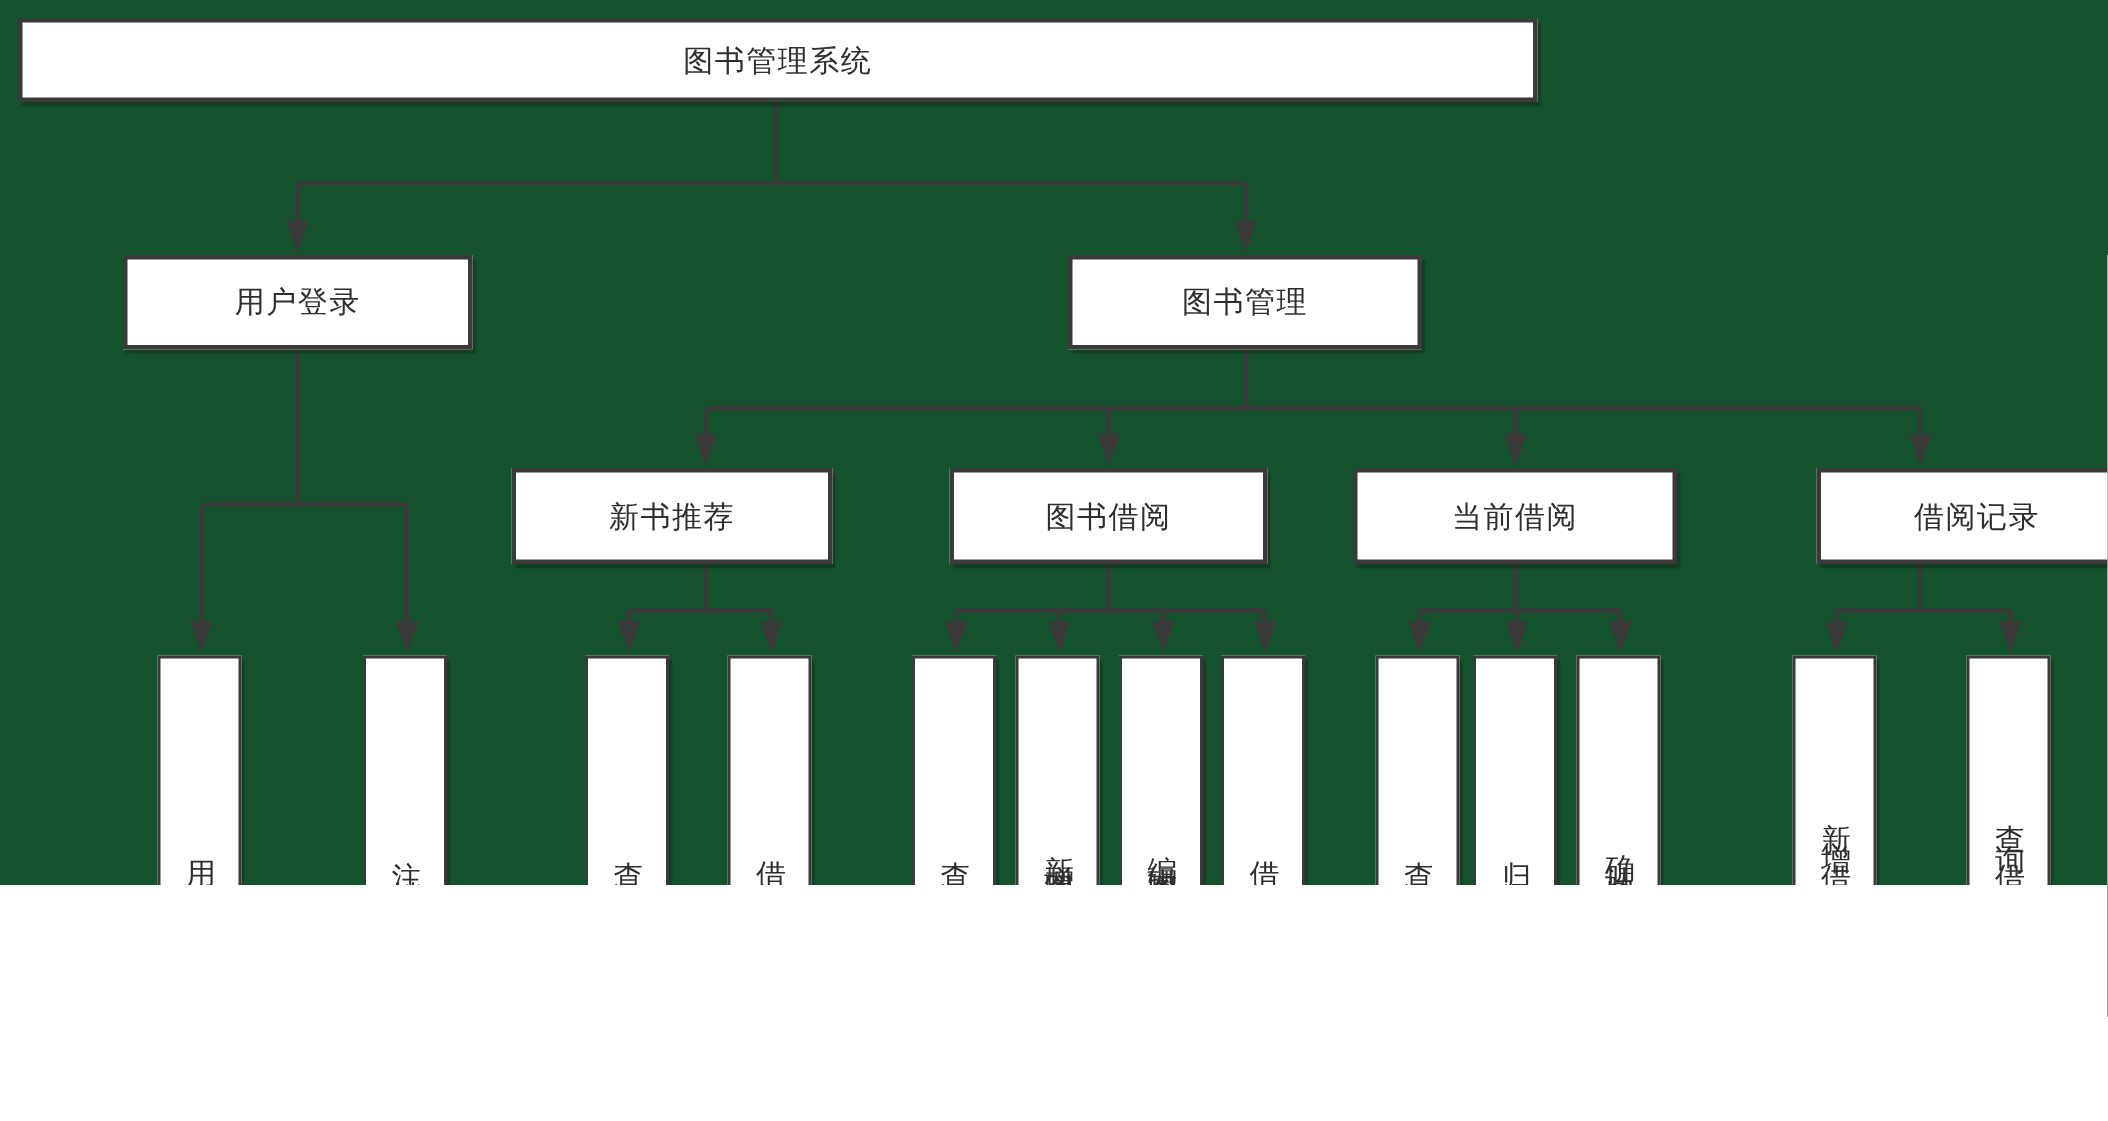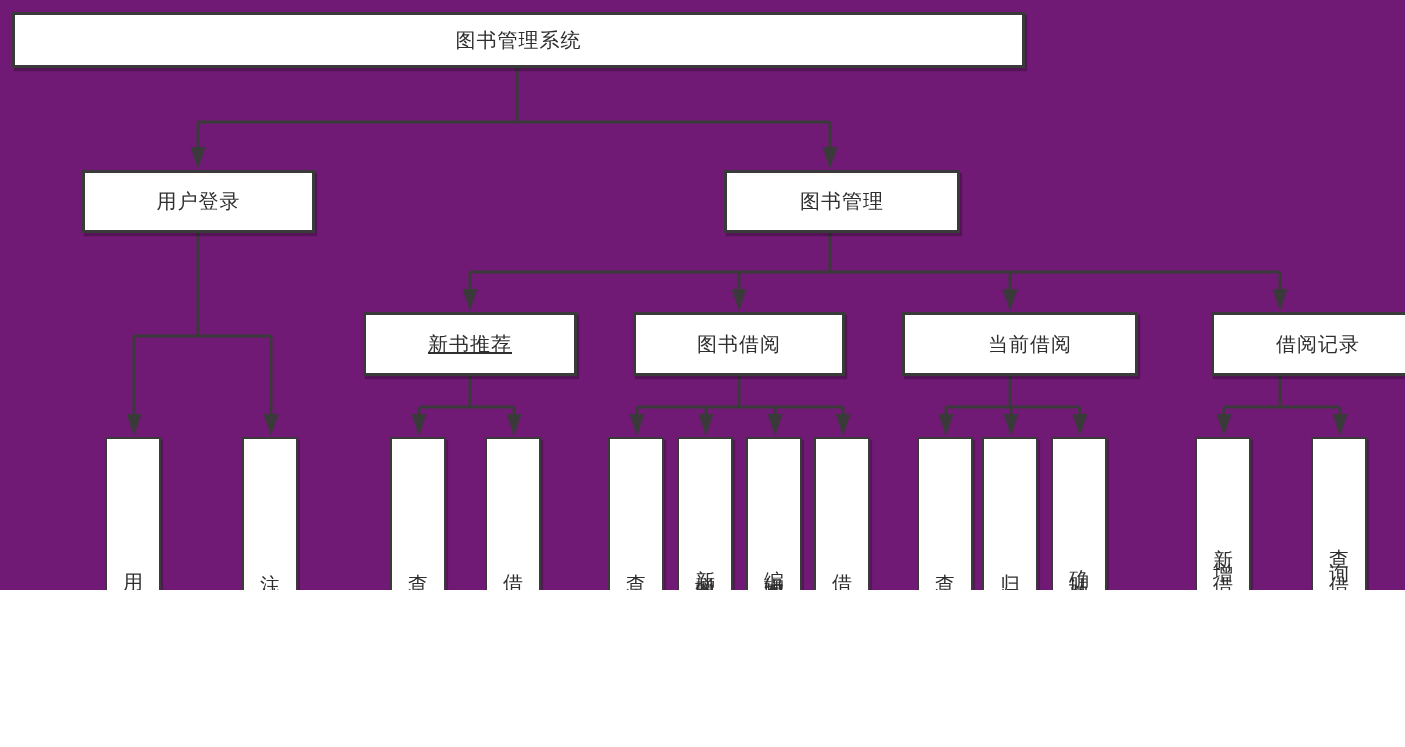--- a/index.html
+++ b/index.html
@@ -1,39 +1,39 @@
 <!DOCTYPE html>
 <html><head>
 <meta charset="utf-8">
 <style>
   html,body{margin:0;padding:0;background:#ffffff;}
   #canvas{
     position:relative;
     width:1405px;height:590px;
-    background:#701a75;
+    background:#14532d;
     font-family:"Liberation Sans","DejaVu Sans",sans-serif;
     overflow:hidden;
   }
   #wires{position:absolute;left:0;top:0;width:1405px;height:747px;}
 
   .hbox{
     position:absolute;
     background:#ffffff;
     border:3px solid #3a3a3a;
     box-shadow:2px 3px 1px rgba(0,0,0,0.25);
     display:flex;align-items:center;justify-content:center;
     font-size:20px;color:#2e2e2e;letter-spacing:1px;
     box-sizing:content-box;
   }
   .n-root{left:12px;top:12px;width:1007px;height:50px;}
   .n-l2a{left:82px;top:170px;width:227px;height:57px;}
-  .n-l2b{left:712px;top:170px;width:230px;height:57px;margin-left:12px;}
-  .n-l3a{left:363px;top:312px;width:208px;height:58px;text-decoration:underline;}
+  .n-l2b{left:712px;top:170px;width:230px;height:57px;}
+  .n-l3a{left:341px;top:312px;width:208px;height:58px;}
   .n-l3b{left:633px;top:312px;width:206px;height:58px;font-family:Liberation Mono, monospace;}
-  .n-l3c{left:902px;top:312px;width:210px;height:58px;padding-left:20px;}
+  .n-l3c{left:902px;top:312px;width:210px;height:58px;}
   .n-l3d{left:1211px;top:312px;width:208px;height:58px;}
 
   .leaf{
     position:absolute;top:437px;
     width:52px;height:293px;
     background:#ffffff;
     border:2.5px solid #3a3a3a;
     box-shadow:2px 3px 1px rgba(0,0,0,0.22);
     display:flex;align-items:center;justify-content:center;
     box-sizing:content-box;

